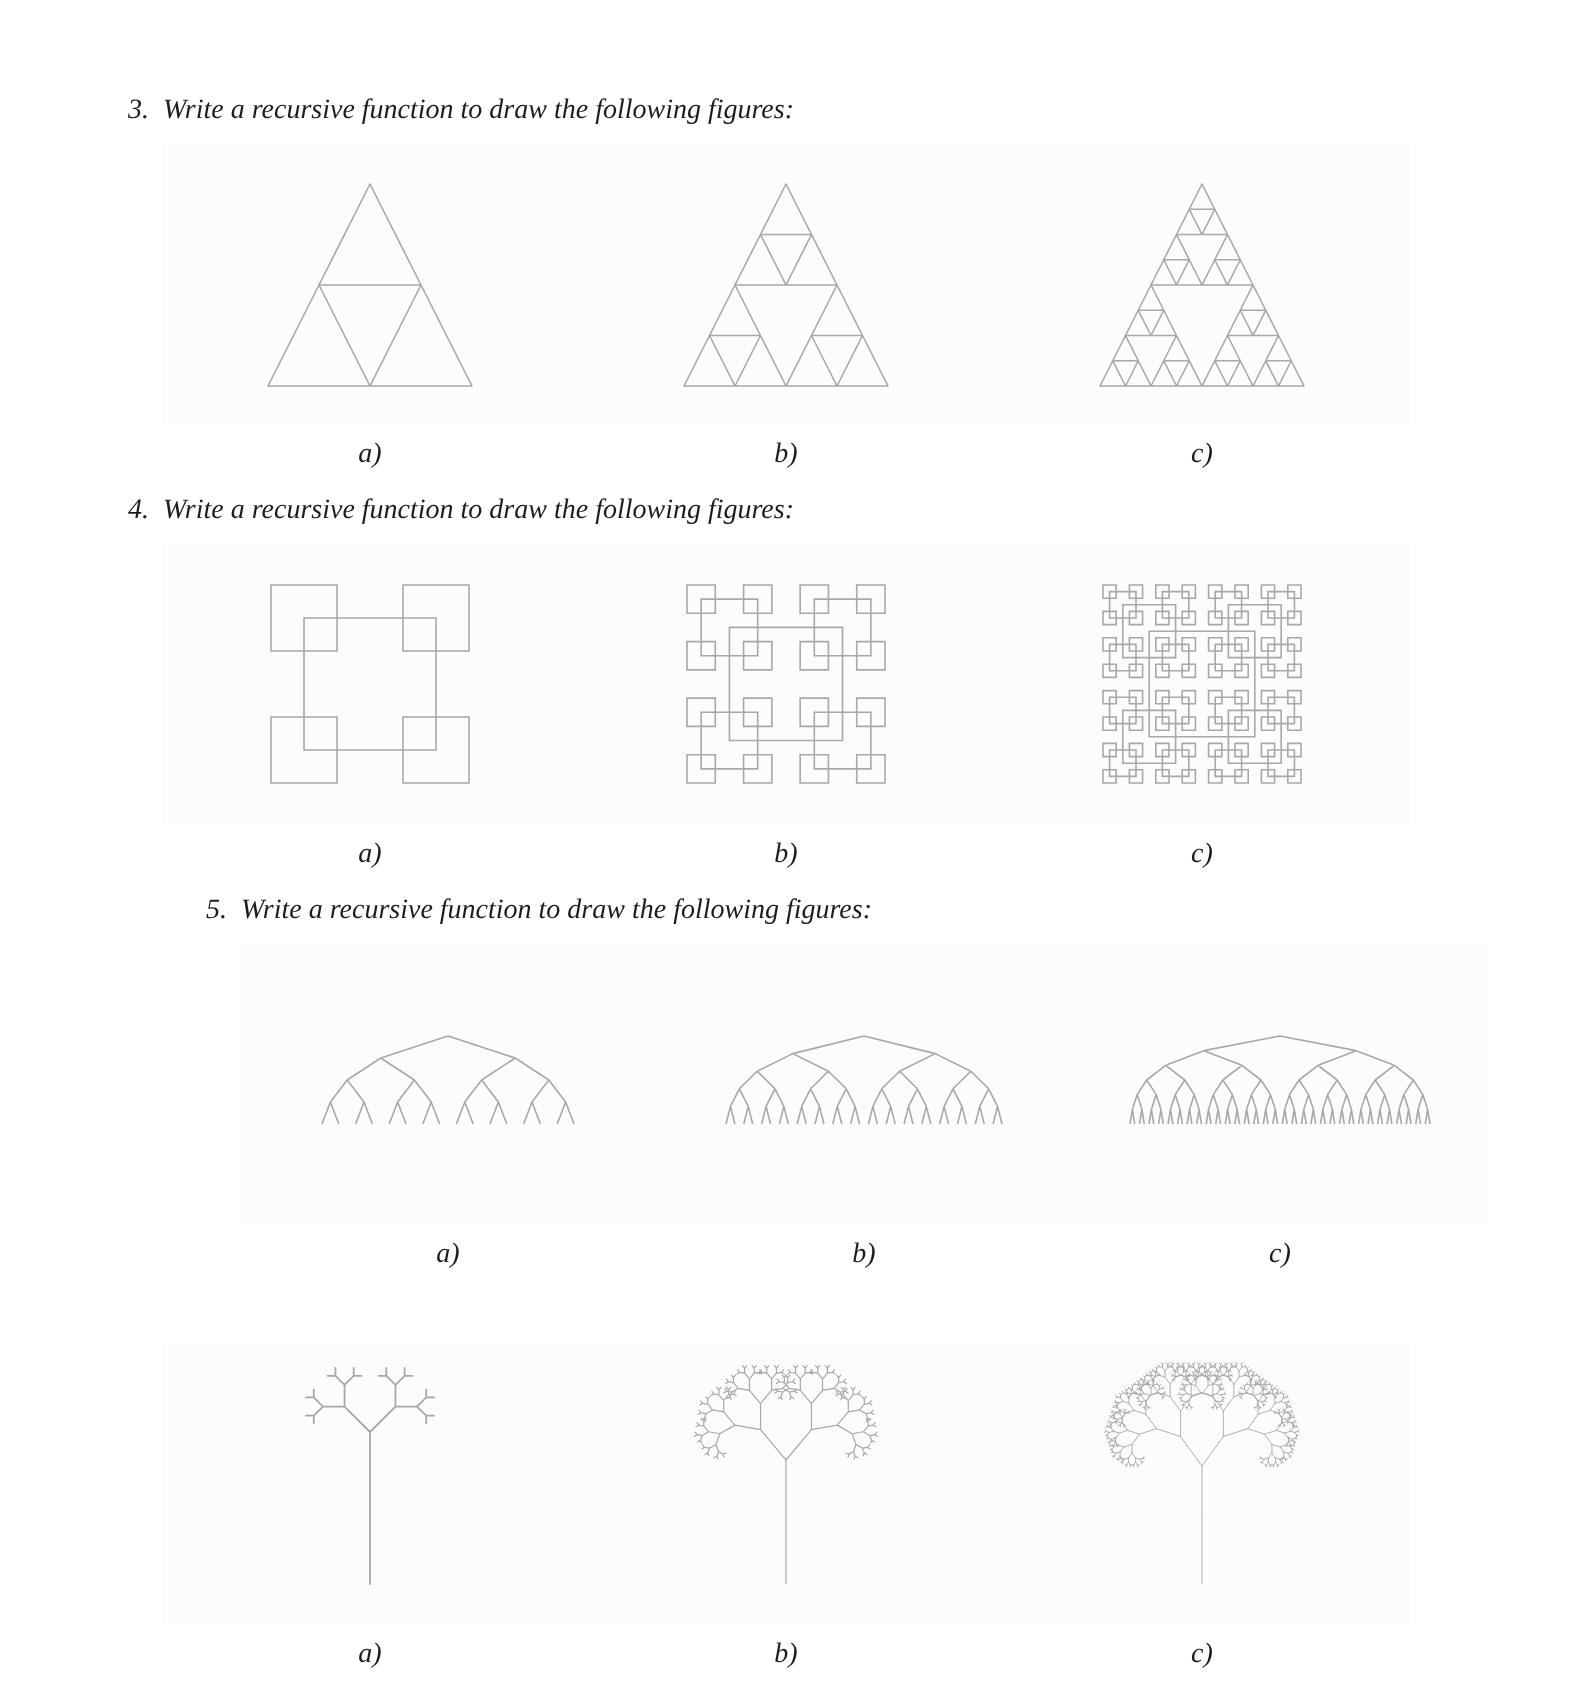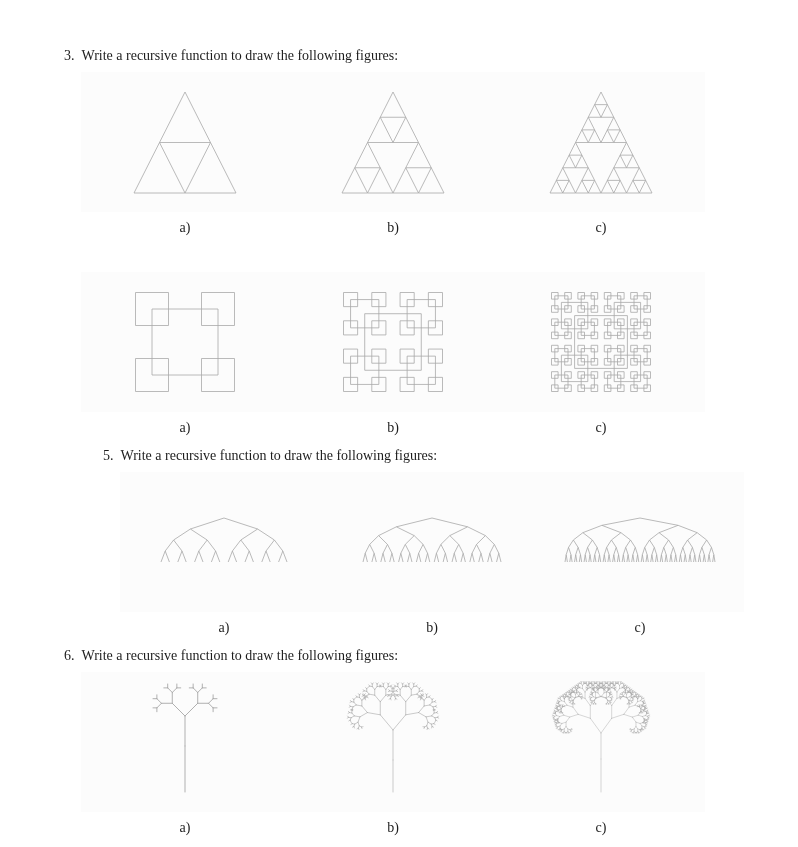--- a/index.html
+++ b/index.html
@@ -2,21 +2,21 @@
 <html><head>
 <meta charset="utf-8">
 <style>
   html,body{margin:0;padding:0;}
   body{
     width:798px;height:847px;background:#ffffff;position:relative;overflow:hidden;
     font-family:"Liberation Serif","DejaVu Serif",serif;
     -webkit-font-smoothing:antialiased;
   }
   main{position:absolute;inset:0;}
-  .section{position:absolute;left:0;width:798px;height:200px;}
+  .section{position:absolute;left:0;width:798px;height:200px;font-style:italic;}
   .heading{position:absolute;left:64px;top:0;font-size:14px;color:#1c1c1c;white-space:nowrap;}
   .heading .num{margin-right:7px;}
   .figrow{position:absolute;left:81px;top:24px;display:flex;}
   .panel{width:208px;height:140px;background:#fcfcfc;position:relative;}
   .panel svg{display:block;position:absolute;left:0;top:0;}
   .labelrow{position:absolute;left:81px;top:172px;display:flex;width:624px;}
   .figlabel{width:208px;text-align:center;font-size:14px;color:#1c1c1c;}
 </style>
 </head>
 <body>
@@ -44,20 +44,23 @@
         </div>
       </div>
     <div class="labelrow">
         <div class="figlabel">a)</div>
         <div class="figlabel">b)</div>
         <div class="figlabel">c)</div>
       </div>
   </section>
 
   <section class="section" style="top: 248px;">
+    <div class="heading">
+      <span class="num">4.</span><span>Write a recursive function to draw the following figures:</span>
+    </div>
     <div class="figrow">
         <div class="panel">
           <svg viewBox="0 0 208 140" width="208" height="140">
             <path d="M71,37h66v66h-66ZM54.5,20.5h33v33h-33ZM54.5,86.5h33v33h-33ZM120.5,20.5h33v33h-33ZM120.5,86.5h33v33h-33Z" fill="none" stroke="#a8a8a8" stroke-width="0.8"></path>
           </svg>
         </div>
         <div class="panel">
           <svg viewBox="0 0 208 140" width="208" height="140">
             <path d="M75.71,41.71h56.57v56.57h-56.57ZM61.57,27.57h28.29v28.29h-28.29ZM54.5,20.5h14.14v14.14h-14.14ZM54.5,48.79h14.14v14.14h-14.14ZM82.79,20.5h14.14v14.14h-14.14ZM82.79,48.79h14.14v14.14h-14.14ZM61.57,84.14h28.29v28.29h-28.29ZM54.5,77.07h14.14v14.14h-14.14ZM54.5,105.36h14.14v14.14h-14.14ZM82.79,77.07h14.14v14.14h-14.14ZM82.79,105.36h14.14v14.14h-14.14ZM118.14,27.57h28.29v28.29h-28.29ZM111.07,20.5h14.14v14.14h-14.14ZM111.07,48.79h14.14v14.14h-14.14ZM139.36,20.5h14.14v14.14h-14.14ZM139.36,48.79h14.14v14.14h-14.14ZM118.14,84.14h28.29v28.29h-28.29ZM111.07,77.07h14.14v14.14h-14.14ZM111.07,105.36h14.14v14.14h-14.14ZM139.36,77.07h14.14v14.14h-14.14ZM139.36,105.36h14.14v14.14h-14.14Z" fill="none" stroke="#a8a8a8" stroke-width="0.8"></path>
           </svg>
@@ -97,23 +100,20 @@
         </div>
       </div>
     <div class="labelrow">
         <div class="figlabel">a)</div>
         <div class="figlabel">b)</div>
         <div class="figlabel">c)</div>
       </div>
   </section>
 
   <section class="section" style="top: 648px;">
-    <div class="heading">
-      <span class="num">6.</span><span>Write a recursive function to draw the following figures:</span>
-    </div>
     <div class="figrow">
         <div class="panel">
           <svg viewBox="0 0 208 140" width="208" height="140">
             <path d="M104,120V74M104,74L104,44M104,44L91.27,31.27M91.27,31.27L80.47,31.27M80.47,31.27L75.89,35.85M75.89,35.85L75.89,39.74M75.89,35.85L72,35.85M80.47,31.27L75.89,26.69M75.89,26.69L72,26.69M75.89,26.69L75.89,22.8M91.27,31.27L91.27,20.47M91.27,20.47L86.69,15.89M86.69,15.89L82.8,15.89M86.69,15.89L86.69,12M91.27,20.47L95.85,15.89M95.85,15.89L95.85,12M95.85,15.89L99.74,15.89M104,44L116.73,31.27M116.73,31.27L116.73,20.47M116.73,20.47L112.15,15.89M112.15,15.89L108.26,15.89M112.15,15.89L112.15,12M116.73,20.47L121.31,15.89M121.31,15.89L121.31,12M121.31,15.89L125.2,15.89M116.73,31.27L127.53,31.27M127.53,31.27L132.11,26.69M132.11,26.69L132.11,22.8M132.11,26.69L136,26.69M127.53,31.27L132.11,35.85M132.11,35.85L136,35.85M132.11,35.85L132.11,39.74" fill="none" stroke="#a8a8a8" stroke-width="0.9" stroke-linecap="round"></path>
           </svg>
         </div>
         <div class="panel">
           <svg viewBox="0 0 208 140" width="208" height="140">
             <path d="M104,120V88M104,88L104,58M104,58L91.27,42.83M91.27,42.83L78.4,40.56M78.4,40.56L70.93,44.88M70.93,44.88L68.99,50.22M68.99,50.22L70.27,53.76M70.27,53.76L72.42,54.99M72.42,54.99L74.03,54.71M72.42,54.99L72.98,56.53M70.27,53.76L69.42,56.09M69.42,56.09L69.98,57.62M69.42,56.09L68.01,56.9M68.99,50.22L65.73,52.1M65.73,52.1L64.89,54.43M64.89,54.43L65.45,55.97M64.89,54.43L63.47,55.25M65.73,52.1L63.29,51.67M63.29,51.67L61.87,52.49M63.29,51.67L62.24,50.42M70.93,44.88L65.33,43.89M65.33,43.89L62.07,45.77M62.07,45.77L61.23,48.1M61.23,48.1L61.79,49.63M61.23,48.1L59.81,48.91M62.07,45.77L59.63,45.33M59.63,45.33L58.22,46.15M59.63,45.33L58.58,44.08M65.33,43.89L62.91,41.01M62.91,41.01L60.47,40.58M60.47,40.58L59.05,41.4M60.47,40.58L59.42,39.32M62.91,41.01L62.91,38.53M62.91,38.53L61.86,37.28M62.91,38.53L63.97,37.28M78.4,40.56L72.86,33.96M72.86,33.96L67.25,32.97M67.25,32.97L64,34.85M64,34.85L63.15,37.18M63.15,37.18L63.71,38.71M63.15,37.18L61.73,37.99M64,34.85L61.56,34.42M61.56,34.42L60.14,35.23M61.56,34.42L60.51,33.16M67.25,32.97L64.84,30.09M64.84,30.09L62.4,29.66M62.4,29.66L60.98,30.48M62.4,29.66L61.34,28.41M64.84,30.09L64.84,27.61M64.84,27.61L63.79,26.36M64.84,27.61L65.89,26.36M72.86,33.96L72.86,28.26M72.86,28.26L70.44,25.39M70.44,25.39L68,24.96M68,24.96L66.59,25.77M68,24.96L66.95,23.7M70.44,25.39L70.44,22.91M70.44,22.91L69.39,21.65M70.44,22.91L71.5,21.65M72.86,28.26L75.27,25.39M75.27,25.39L75.27,22.91M75.27,22.91L74.22,21.65M75.27,22.91L76.33,21.65M75.27,25.39L77.72,24.96M77.72,24.96L78.77,23.7M77.72,24.96L79.13,25.77M91.27,42.83L91.27,29.76M91.27,29.76L85.73,23.16M85.73,23.16L80.12,22.17M80.12,22.17L76.87,24.05M76.87,24.05L76.02,26.38M76.02,26.38L76.58,27.92M76.02,26.38L74.6,27.2M76.87,24.05L74.43,23.62M74.43,23.62L73.01,24.43M74.43,23.62L73.38,22.36M80.12,22.17L77.71,19.29M77.71,19.29L75.27,18.86M75.27,18.86L73.85,19.68M75.27,18.86L74.21,17.61M77.71,19.29L77.71,16.81M77.71,16.81L76.66,15.56M77.71,16.81L78.76,15.56M85.73,23.16L85.73,17.46M85.73,17.46L83.31,14.59M83.31,14.59L80.87,14.16M80.87,14.16L79.45,14.97M80.87,14.16L79.82,12.9M83.31,14.59L83.31,12.11M83.31,12.11L82.26,10.85M83.31,12.11L84.37,10.85M85.73,17.46L88.14,14.59M88.14,14.59L88.14,12.11M88.14,12.11L87.09,10.85M88.14,12.11L89.2,10.85M88.14,14.59L90.59,14.16M90.59,14.16L91.64,12.9M90.59,14.16L92,14.97M91.27,29.76L96.82,23.16M96.82,23.16L96.82,17.46M96.82,17.46L94.4,14.59M94.4,14.59L91.96,14.16M91.96,14.16L90.54,14.97M91.96,14.16L90.91,12.9M94.4,14.59L94.4,12.11M94.4,12.11L93.35,10.85M94.4,12.11L95.45,10.85M96.82,17.46L99.23,14.59M99.23,14.59L99.23,12.11M99.23,12.11L98.18,10.85M99.23,12.11L100.28,10.85M99.23,14.59L101.67,14.16M101.67,14.16L102.73,12.9M101.67,14.16L103.09,14.97M96.82,23.16L102.42,22.17M102.42,22.17L104.84,19.29M104.84,19.29L104.84,16.81M104.84,16.81L103.79,15.56M104.84,16.81L105.89,15.56M104.84,19.29L107.28,18.86M107.28,18.86L108.33,17.61M107.28,18.86L108.7,19.68M102.42,22.17L105.68,24.05M105.68,24.05L108.12,23.62M108.12,23.62L109.17,22.36M108.12,23.62L109.54,24.43M105.68,24.05L106.52,26.38M106.52,26.38L107.94,27.2M106.52,26.38L105.96,27.92M104,58L116.73,42.83M116.73,42.83L116.73,29.76M116.73,29.76L111.18,23.16M111.18,23.16L105.58,22.17M105.58,22.17L102.32,24.05M102.32,24.05L101.48,26.38M101.48,26.38L102.04,27.92M101.48,26.38L100.06,27.2M102.32,24.05L99.88,23.62M99.88,23.62L98.46,24.43M99.88,23.62L98.83,22.36M105.58,22.17L103.16,19.29M103.16,19.29L100.72,18.86M100.72,18.86L99.3,19.68M100.72,18.86L99.67,17.61M103.16,19.29L103.16,16.81M103.16,16.81L102.11,15.56M103.16,16.81L104.21,15.56M111.18,23.16L111.18,17.46M111.18,17.46L108.77,14.59M108.77,14.59L106.33,14.16M106.33,14.16L104.91,14.97M106.33,14.16L105.27,12.9M108.77,14.59L108.77,12.11M108.77,12.11L107.72,10.85M108.77,12.11L109.82,10.85M111.18,17.46L113.6,14.59M113.6,14.59L113.6,12.11M113.6,12.11L112.55,10.85M113.6,12.11L114.65,10.85M113.6,14.59L116.04,14.16M116.04,14.16L117.09,12.9M116.04,14.16L117.46,14.97M116.73,29.76L122.27,23.16M122.27,23.16L122.27,17.46M122.27,17.46L119.86,14.59M119.86,14.59L117.41,14.16M117.41,14.16L116,14.97M117.41,14.16L116.36,12.9M119.86,14.59L119.86,12.11M119.86,12.11L118.8,10.85M119.86,12.11L120.91,10.85M122.27,17.46L124.69,14.59M124.69,14.59L124.69,12.11M124.69,12.11L123.63,10.85M124.69,12.11L125.74,10.85M124.69,14.59L127.13,14.16M127.13,14.16L128.18,12.9M127.13,14.16L128.55,14.97M122.27,23.16L127.88,22.17M127.88,22.17L130.29,19.29M130.29,19.29L130.29,16.81M130.29,16.81L129.24,15.56M130.29,16.81L131.34,15.56M130.29,19.29L132.73,18.86M132.73,18.86L133.79,17.61M132.73,18.86L134.15,19.68M127.88,22.17L131.13,24.05M131.13,24.05L133.57,23.62M133.57,23.62L134.62,22.36M133.57,23.62L134.99,24.43M131.13,24.05L131.98,26.38M131.98,26.38L133.4,27.2M131.98,26.38L131.42,27.92M116.73,42.83L129.6,40.56M129.6,40.56L135.14,33.96M135.14,33.96L135.14,28.26M135.14,28.26L132.73,25.39M132.73,25.39L130.28,24.96M130.28,24.96L128.87,25.77M130.28,24.96L129.23,23.7M132.73,25.39L132.73,22.91M132.73,22.91L131.67,21.65M132.73,22.91L133.78,21.65M135.14,28.26L137.56,25.39M137.56,25.39L137.56,22.91M137.56,22.91L136.5,21.65M137.56,22.91L138.61,21.65M137.56,25.39L140,24.96M140,24.96L141.05,23.7M140,24.96L141.41,25.77M135.14,33.96L140.75,32.97M140.75,32.97L143.16,30.09M143.16,30.09L143.16,27.61M143.16,27.61L142.11,26.36M143.16,27.61L144.21,26.36M143.16,30.09L145.6,29.66M145.6,29.66L146.66,28.41M145.6,29.66L147.02,30.48M140.75,32.97L144,34.85M144,34.85L146.44,34.42M146.44,34.42L147.49,33.16M146.44,34.42L147.86,35.23M144,34.85L144.85,37.18M144.85,37.18L146.27,37.99M144.85,37.18L144.29,38.71M129.6,40.56L137.07,44.88M137.07,44.88L142.67,43.89M142.67,43.89L145.09,41.01M145.09,41.01L145.09,38.53M145.09,38.53L144.03,37.28M145.09,38.53L146.14,37.28M145.09,41.01L147.53,40.58M147.53,40.58L148.58,39.32M147.53,40.58L148.95,41.4M142.67,43.89L145.93,45.77M145.93,45.77L148.37,45.33M148.37,45.33L149.42,44.08M148.37,45.33L149.78,46.15M145.93,45.77L146.77,48.1M146.77,48.1L148.19,48.91M146.77,48.1L146.21,49.63M137.07,44.88L139.01,50.22M139.01,50.22L142.27,52.1M142.27,52.1L144.71,51.67M144.71,51.67L145.76,50.42M144.71,51.67L146.13,52.49M142.27,52.1L143.11,54.43M143.11,54.43L144.53,55.25M143.11,54.43L142.55,55.97M139.01,50.22L137.73,53.76M137.73,53.76L138.58,56.09M138.58,56.09L139.99,56.9M138.58,56.09L138.02,57.62M137.73,53.76L135.58,54.99M135.58,54.99L135.02,56.53M135.58,54.99L133.97,54.71" fill="none" stroke="#a8a8a8" stroke-width="0.6" stroke-linecap="round"></path>
           </svg>

